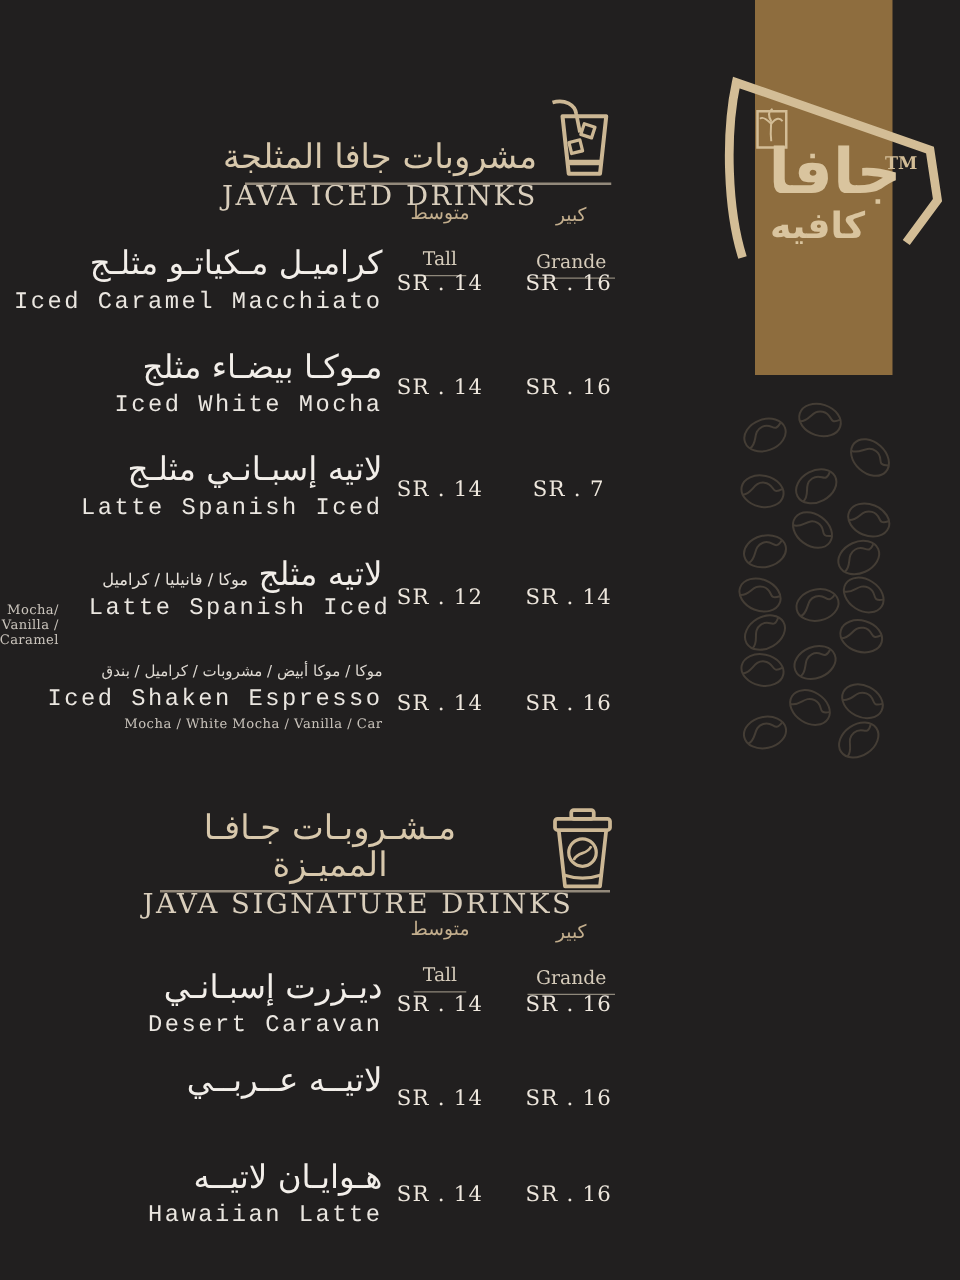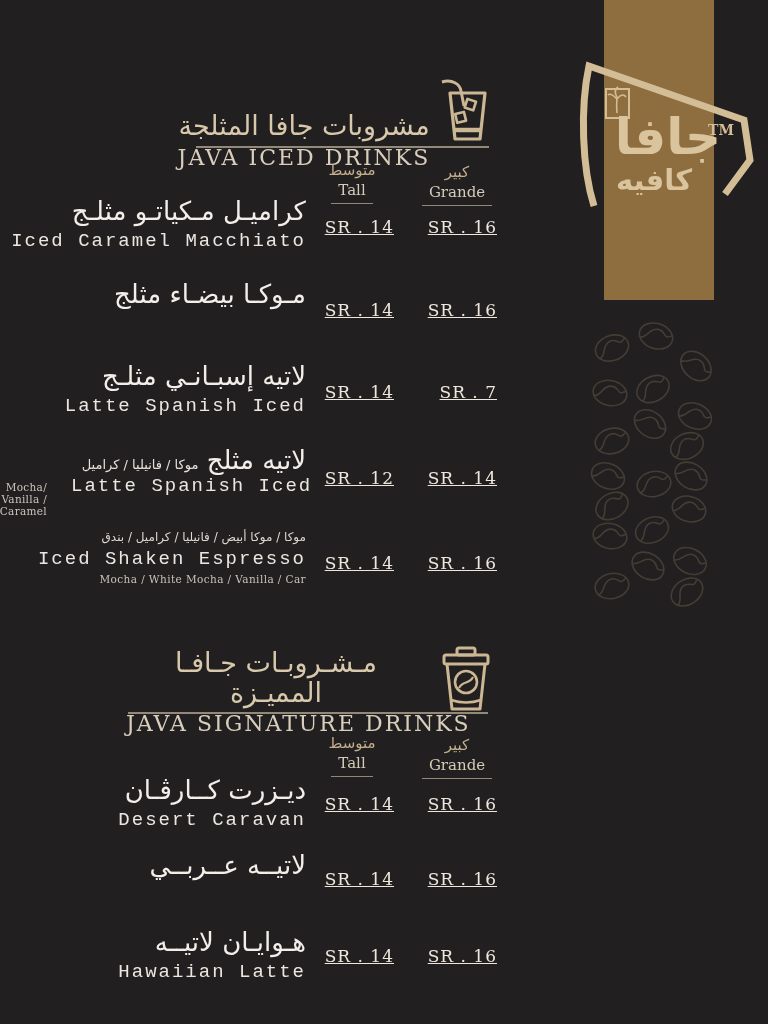--- a/index.html
+++ b/index.html
@@ -19,51 +19,51 @@
   .logo-ar-sub {
     left:592px; top:166px; width:124px; text-align:center;
     font-size:29px; font-weight:bold; color:#d9c49e; direction:rtl; line-height:1;
   }
 
   
   .sec-titles { text-align:center; }
   .sec-ar { font-size:27px; color:#d8c8ac; direction:rtl; line-height:1.1; }
   .sec-en { font-family:"DejaVu Serif", serif; font-size:22px; letter-spacing:2px; color:#d9cebc; margin-top:4px; white-space:nowrap; }
   .sec1-titles { left:170px; top:80px; width:268px;margin-top:31px; }
-  .sec2-titles { left:126px; top:648px; width:300px; }
+  .sec2-titles { left:114px; top:648px; width:300px; }
   .rule { height:2px; background:#93897b; }
   .rule1 { left:196px; top:146px; width:293px; }
   .rule2 { left:128px; top:712px; width:360px; }
 
   
   .colhead { text-align:center; }
   .ch-ar { font-size:15px; color:#c3ae8d; direction:rtl; line-height:1.2; }
   .ch-en {
     display:inline-block; font-family:"DejaVu Serif", serif; font-size:15px; color:#d5cbba;
-    padding:1px 7px 4px 7px; border-bottom:1.5px solid #8f887b; margin-top:1px;text-align:center;
+    padding:1px 7px 4px 7px; border-bottom:1.5px solid #8f887b; margin-top:18px;text-align:center;
   }
   .ch-s1-tall   { left:310px; top:161px; width:84px; }
   .ch-s1-grande { left:413px; top:163px; width:88px; }
   .ch-s2-tall   { left:310px; top:734px; width:84px; }
   .ch-s2-grande { left:413px; top:736px; width:88px; }
 
   
   .row { position:absolute; left:0; width:768px; }
   .names { position:absolute; left:6px; width:300px; text-align:right; }
   .n-ar { font-size:26px; color:#f2eee9; direction:rtl; line-height:1.1; white-space:nowrap; }
   .n-en { font-family:Liberation Mono, monospace; font-size:19px; letter-spacing:2px; color:#eae6e0; margin-top:4px; white-space:nowrap; }
   .n-ar-sub { font-size:12px; color:#ddd8d1; direction:rtl; margin-top:3px; white-space:nowrap; }
   .n-en-sub { font-family:"DejaVu Serif", serif; font-size:10.5px; color:#c8c2ba; letter-spacing:0.4px; margin-top:3px; white-space:nowrap; }
   .inline-ar-sub { font-size:13px; color:#e6e1da; }
   .inline-en-sub { font-family:"DejaVu Serif", serif; font-size:10.5px; letter-spacing:0.3px; color:#cac4bc; }
   .en-line { display:flex; justify-content:center; align-items:baseline; gap:24px; }
 
   .price {
-    position:absolute; width:84px; top:20px; text-align:right; white-space:nowrap;
-    font-family:"DejaVu Serif", serif; font-size:17px; letter-spacing:1px; color:#eee7dd;text-decoration:underline;
+    position:absolute; width:84px; top:20px; text-align:center; white-space:nowrap;
+    font-family:"DejaVu Serif", serif; font-size:17px; letter-spacing:1px; color:#eee7dd;
   }
   .price.tall { left:310px; }
   .price.grande { left:413px; }
   .row-s1-1 { top:197px; } .row-s1-2 { top:280px; } .row-s1-3 { top:362px; }
   .row-s1-4 { top:446px; } .row-s1-4 .price { top:22px; }
   .row-s1-5 { top:527px; } .row-s1-5 .price { top:26px; }
   .row-s2-1 { top:776px; } .row-s2-2 { top:851px; } .row-s2-3 { top:928px; }
   .row-s2-1 .price, .row-s2-2 .price, .row-s2-3 .price { top:18px; }
 
   .icon-iced { left:438px; top:76px; }
@@ -242,20 +242,21 @@
       <div class="n-ar">كراميـل مـكياتـو مثلـج</div>
       <div class="n-en">Iced Caramel Macchiato</div>
     </div>
     <div class="price tall">SR . 14</div>
     <div class="price grande">SR . 16</div>
   </div>
 
   <div class="row row-s1-2">
     <div class="names">
       <div class="n-ar">مـوكـا بيضـاء مثلج</div>
+      <div class="n-en">Iced White Mocha</div>
     </div>
     <div class="price tall">SR . 14</div>
     <div class="price grande">SR . 16</div>
   </div>
 
   <div class="row row-s1-3">
     <div class="names">
       <div class="n-ar">لاتيه إسبـانـي مثلـج</div>
       <div class="n-en">Latte Spanish Iced</div>
     </div>
@@ -270,21 +271,21 @@
         <span class="inline-en-sub">Mocha/ Vanilla / Caramel</span>
         <span class="n-en" style="margin-top:0">Latte Spanish Iced</span>
       </div>
     </div>
     <div class="price tall">SR . 12</div>
     <div class="price grande">SR . 14</div>
   </div>
 
   <div class="row row-s1-5">
     <div class="names">
-      <div class="n-ar-sub">موكا / موكا أبيض / فانيليا / كراميل / بندق</div>
+      <div class="n-ar-sub">موكا / موكا أبيض / مشروبات / كراميل / بندق</div>
       <div class="n-en">Iced Shaken Espresso</div>
       <div class="n-en-sub">Mocha / White Mocha / Vanilla / Car</div>
     </div>
     <div class="price tall">SR . 14</div>
     <div class="price grande">SR . 16</div>
   </div>
 
   <div class="abs sec-titles sec2-titles">
     <div class="sec-ar">مـشـروبـات جـافـا المميـزة</div>
     <div class="sec-en">JAVA SIGNATURE DRINKS</div>
@@ -305,21 +306,21 @@
     <div class="ch-ar">متوسط</div>
     <span class="ch-en">Tall</span>
   </div>
   <div class="abs colhead ch-s2-grande">
     <div class="ch-ar">كبير</div>
     <span class="ch-en">Grande</span>
   </div>
 
   <div class="row row-s2-1">
     <div class="names">
-      <div class="n-ar">ديـزرت كــارڤـان</div>
+      <div class="n-ar">ديـزرت إسبـانـي</div>
       <div class="n-en">Desert Caravan</div>
     </div>
     <div class="price tall">SR . 14</div>
     <div class="price grande">SR . 16</div>
   </div>
 
   <div class="row row-s2-2">
     <div class="names">
       <div class="n-ar">لاتيــه عــربــي</div>
     </div>

